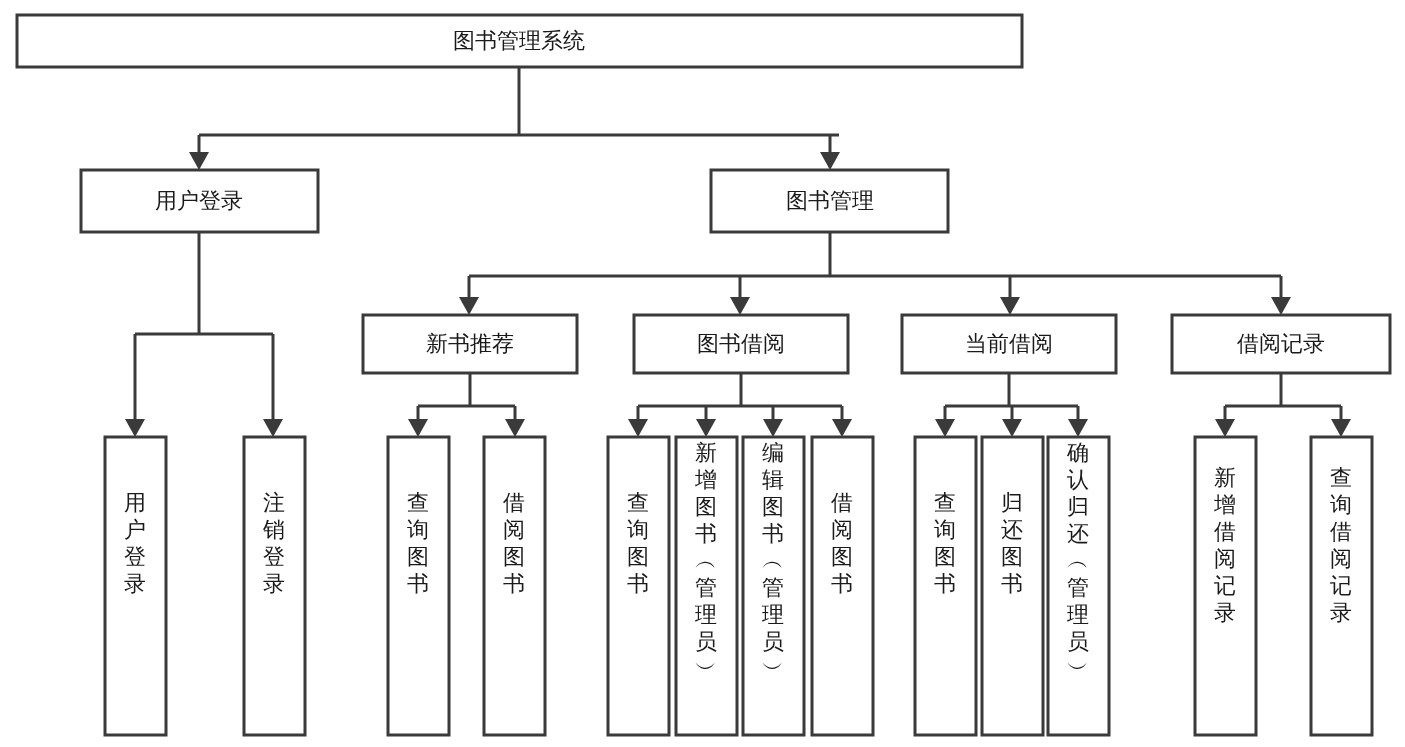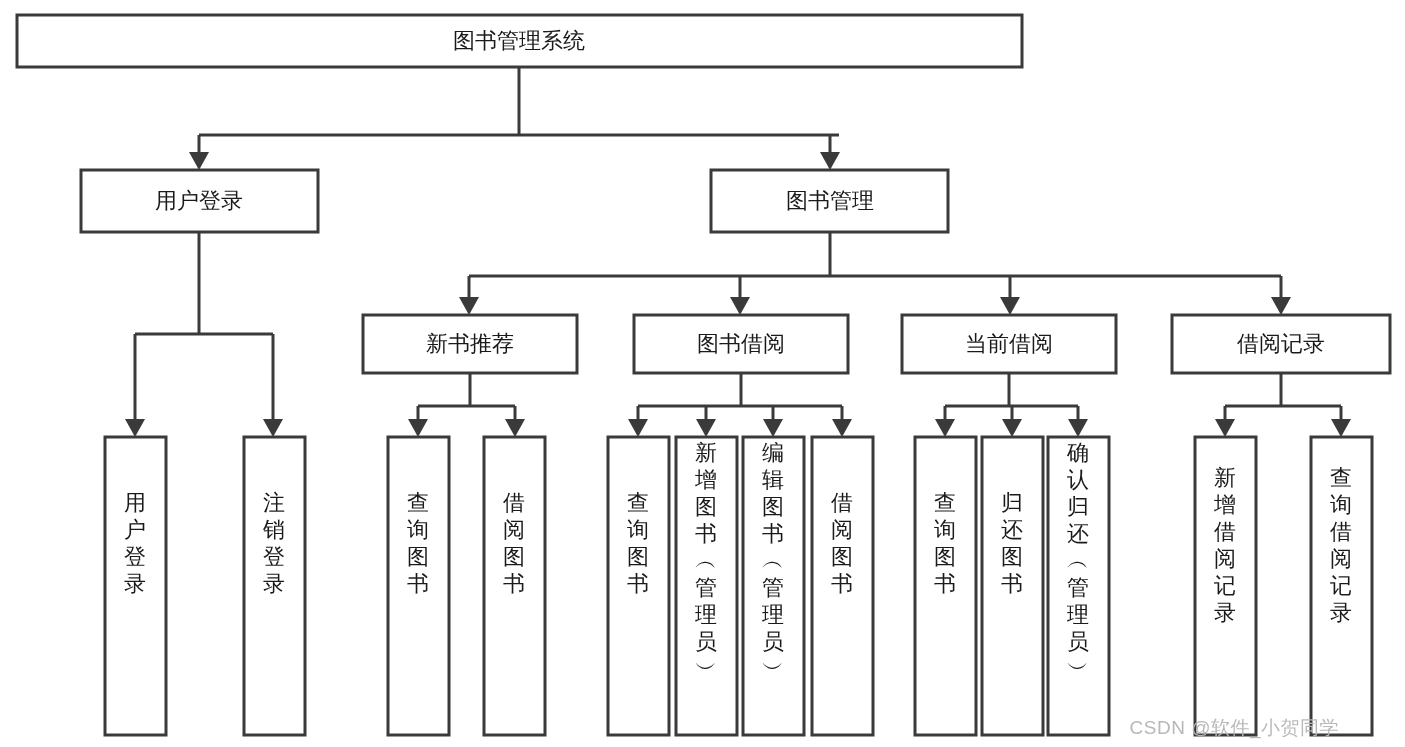--- a/index.html
+++ b/index.html
@@ -239,14 +239,13 @@
       <text class="node-label-v" x="1225" y="485"><tspan x="1225" y="485" text-anchor="middle">新</tspan><tspan x="1225" y="512" text-anchor="middle">增</tspan><tspan x="1225" y="539" text-anchor="middle">借</tspan><tspan x="1225" y="566" text-anchor="middle">阅</tspan><tspan x="1225" y="593" text-anchor="middle">记</tspan><tspan x="1225" y="620" text-anchor="middle">录</tspan></text>
     </g>
 
     <g>
       <rect class="node-rect" x="1311" y="437" width="61" height="298"></rect>
       <text class="node-label-v" x="1341" y="485"><tspan x="1341" y="485" text-anchor="middle">查</tspan><tspan x="1341" y="512" text-anchor="middle">询</tspan><tspan x="1341" y="539" text-anchor="middle">借</tspan><tspan x="1341" y="566" text-anchor="middle">阅</tspan><tspan x="1341" y="593" text-anchor="middle">记</tspan><tspan x="1341" y="620" text-anchor="middle">录</tspan></text>
     </g>
 
   </svg>
 
-  <div class="watermark">CSDN @软件_小贺同学</div>
 </div>
 
 </body></html>

